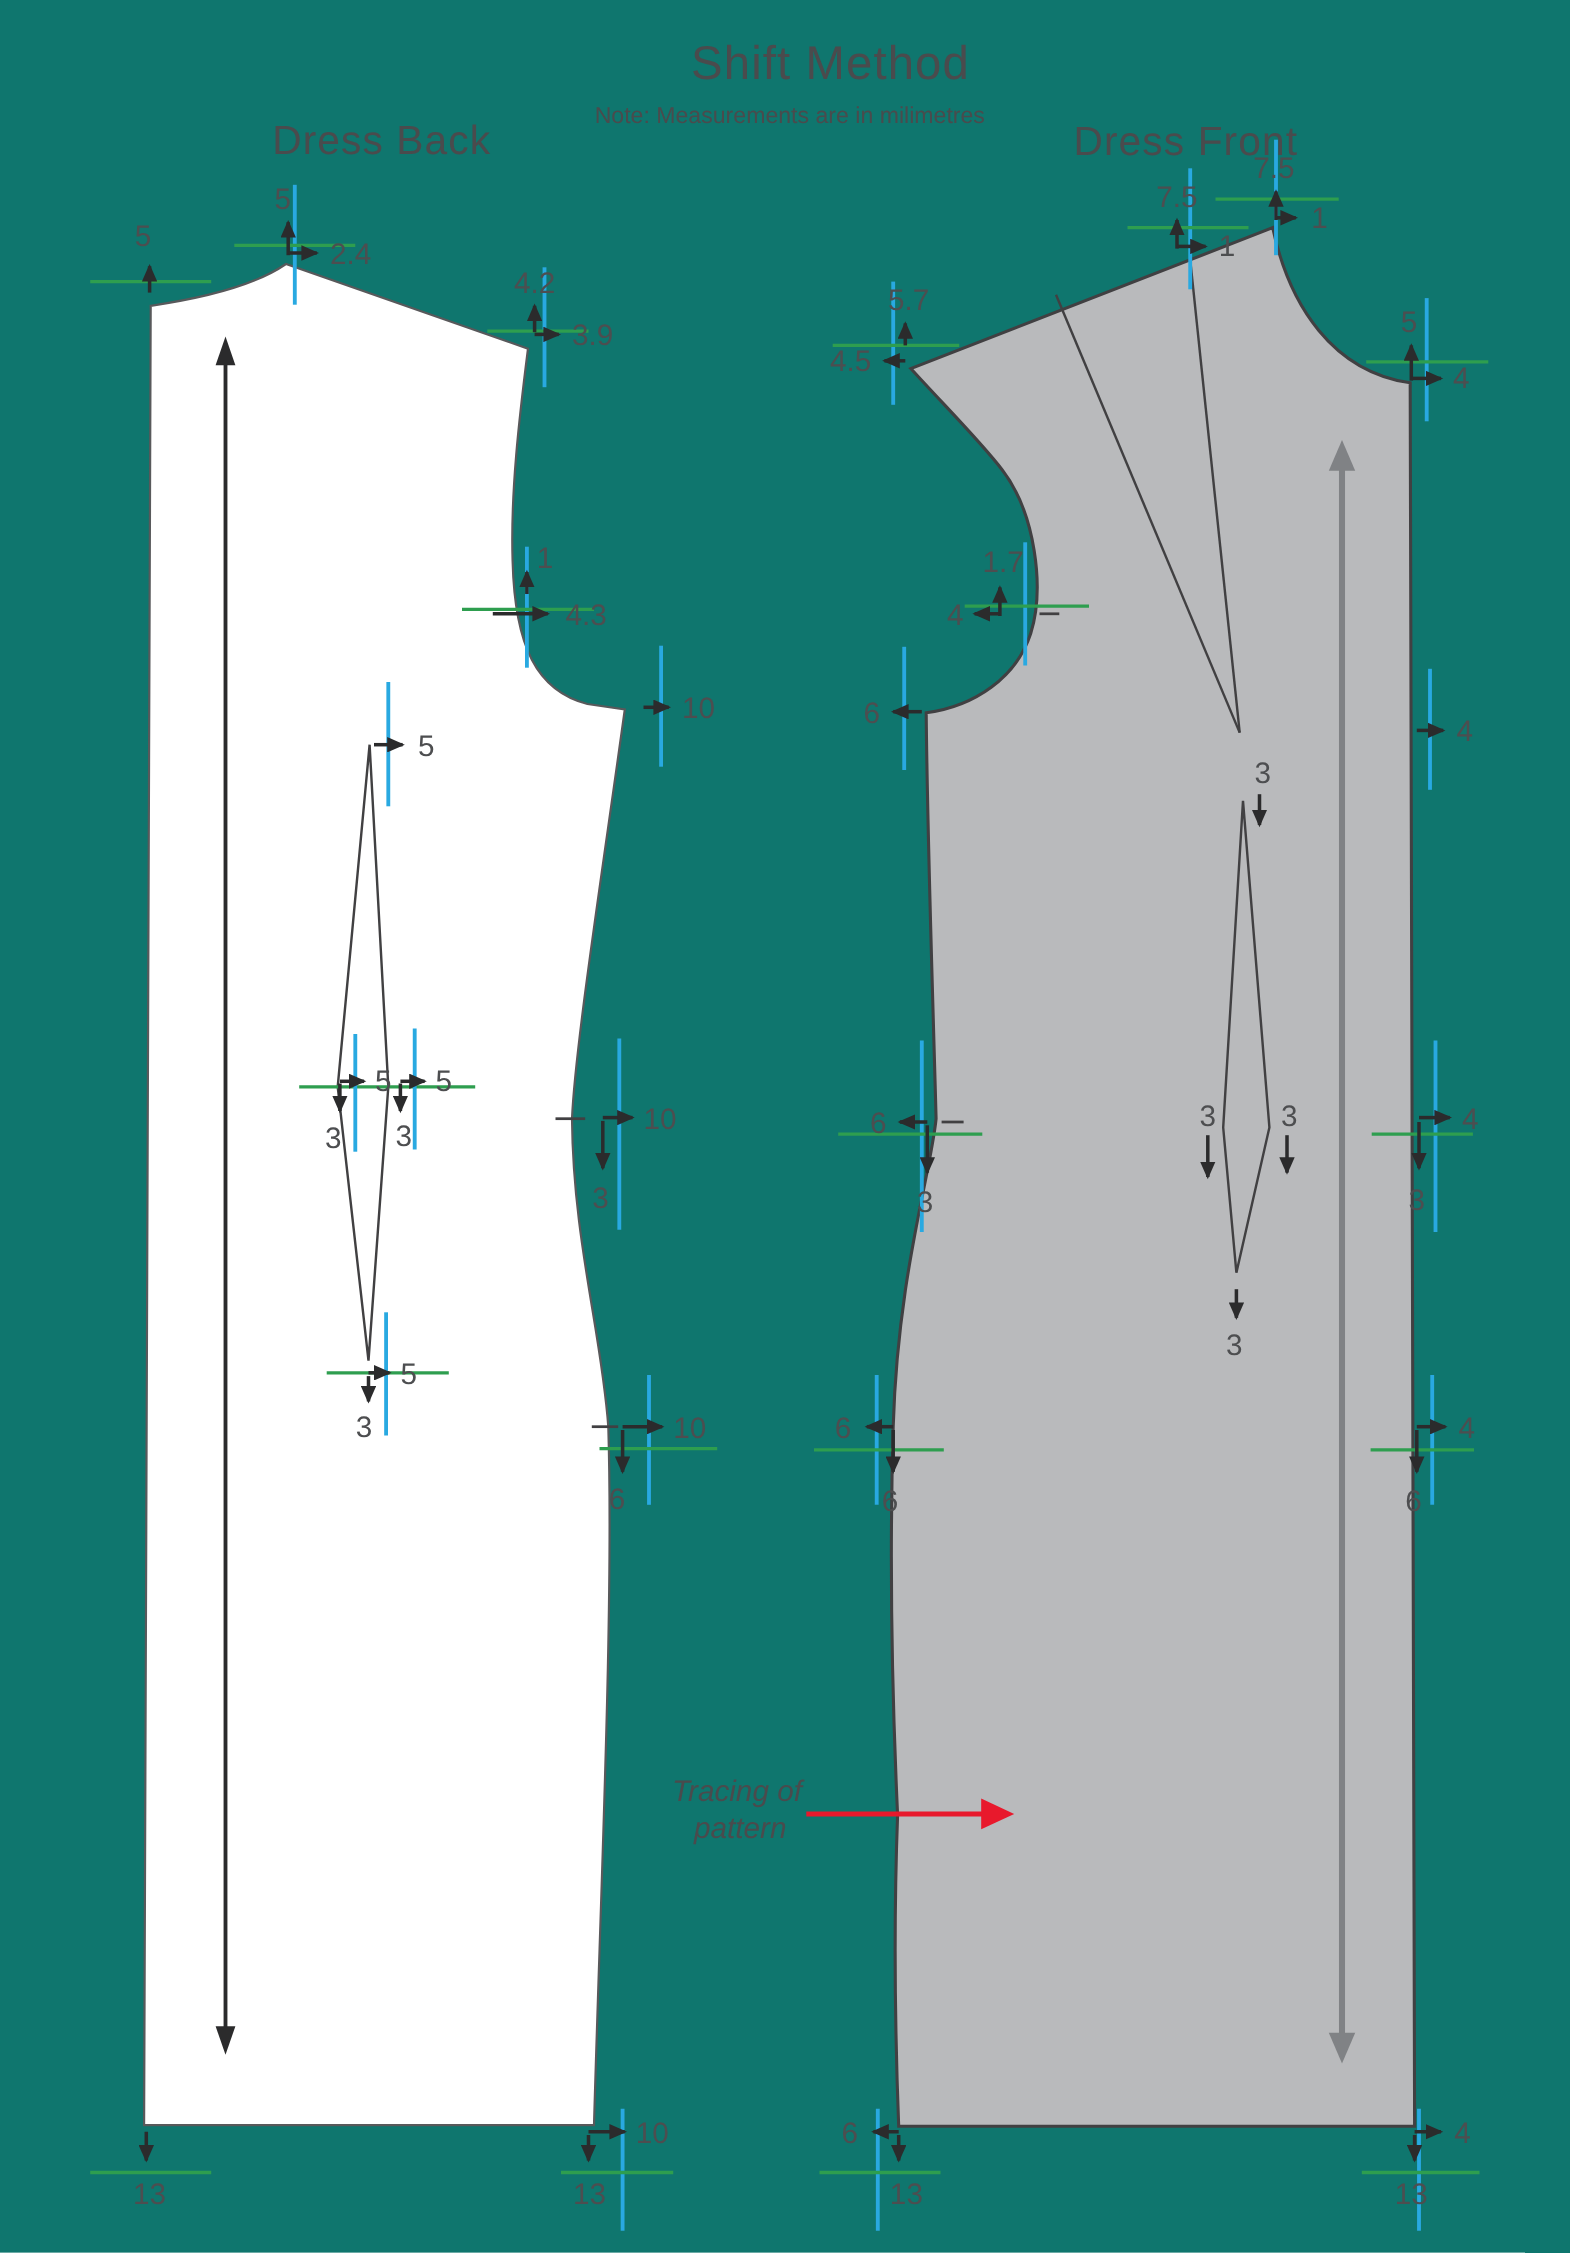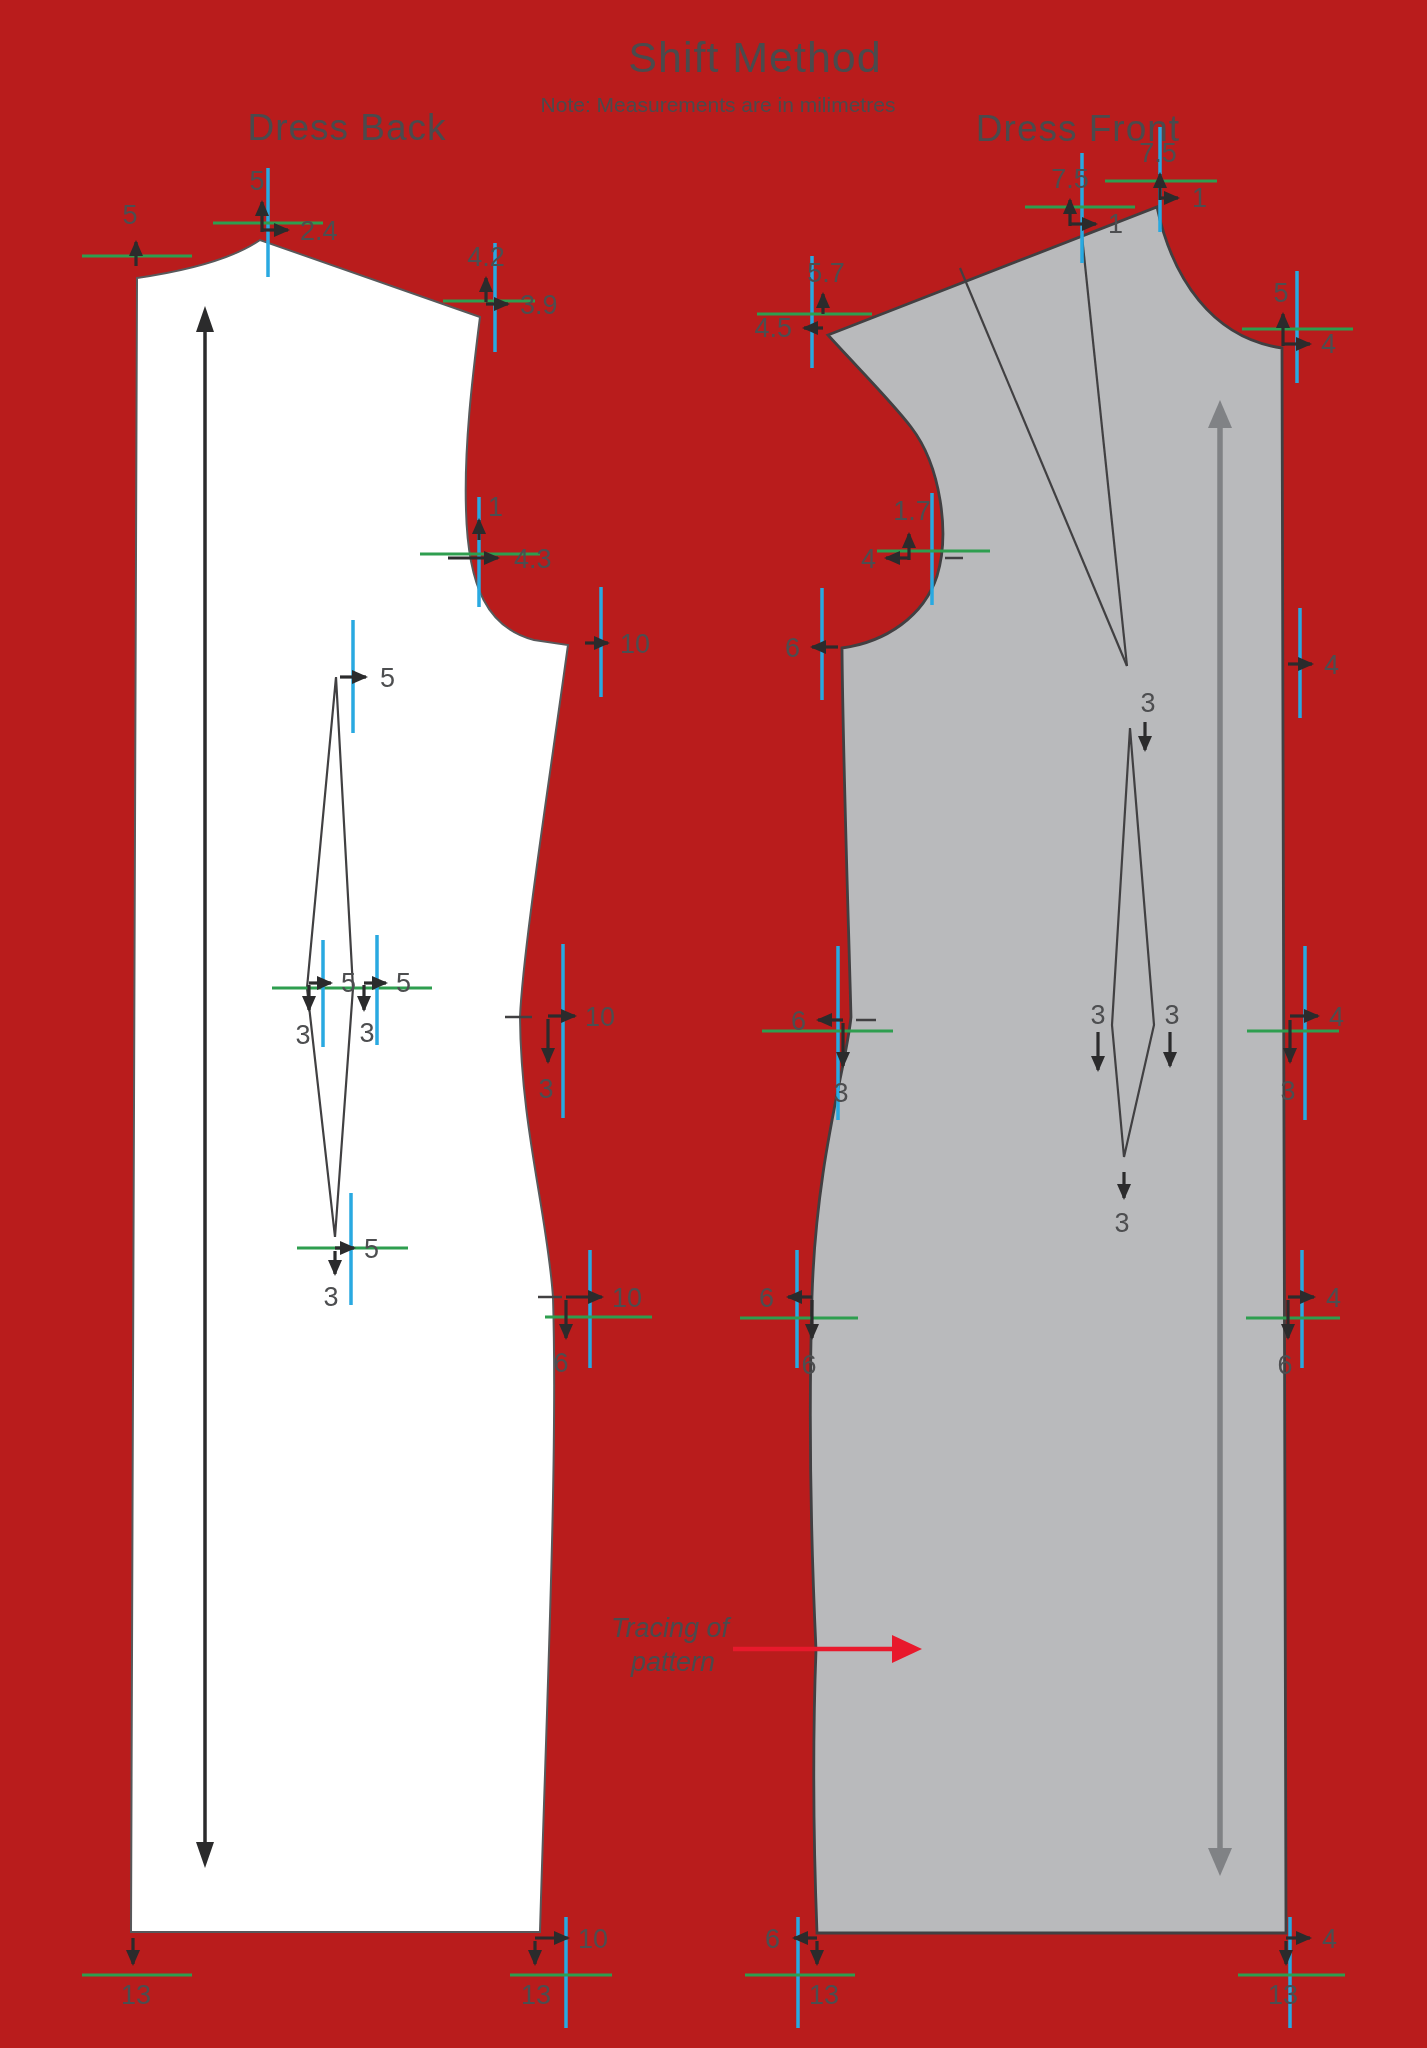--- a/index.html
+++ b/index.html
@@ -1,16 +1,16 @@
 <!DOCTYPE html>
 <html><head>
 <meta charset="utf-8">
 <style>
   html,body{margin:0;padding:0;background:#ffffff;}
-  .page{width:1427px;height:2048px;position:relative;background:#b91c1c;overflow:hidden;}
+  .page{width:1427px;height:2048px;position:relative;background:#0f766e;overflow:hidden;}
   svg{display:block;}
   .lbl{font-family:"Liberation Sans",sans-serif;font-size:27px;fill:#4d4e50;}
   .title{font-family:"Liberation Sans",sans-serif;font-size:43px;fill:#4a4b4d;letter-spacing:1px;}
   .note{font-family:"Liberation Sans",sans-serif;font-size:21px;fill:#4a4b4d;}
   .piece-label{font-family:"Liberation Sans",sans-serif;font-size:37px;fill:#4a4b4d;letter-spacing:1px;}
   .tracing{font-family:"Liberation Sans",sans-serif;font-size:27px;font-style:italic;fill:#4a4b4d;}
   .blue-line{stroke:#29a9e1;stroke-width:3.5;fill:none;}
   .green-line{stroke:#2e9e4f;stroke-width:3;fill:none;}
   .marrow{stroke:#2b2b2c;stroke-width:3.2;fill:none;}
   .tick{stroke:#414042;stroke-width:2.5;fill:none;}

